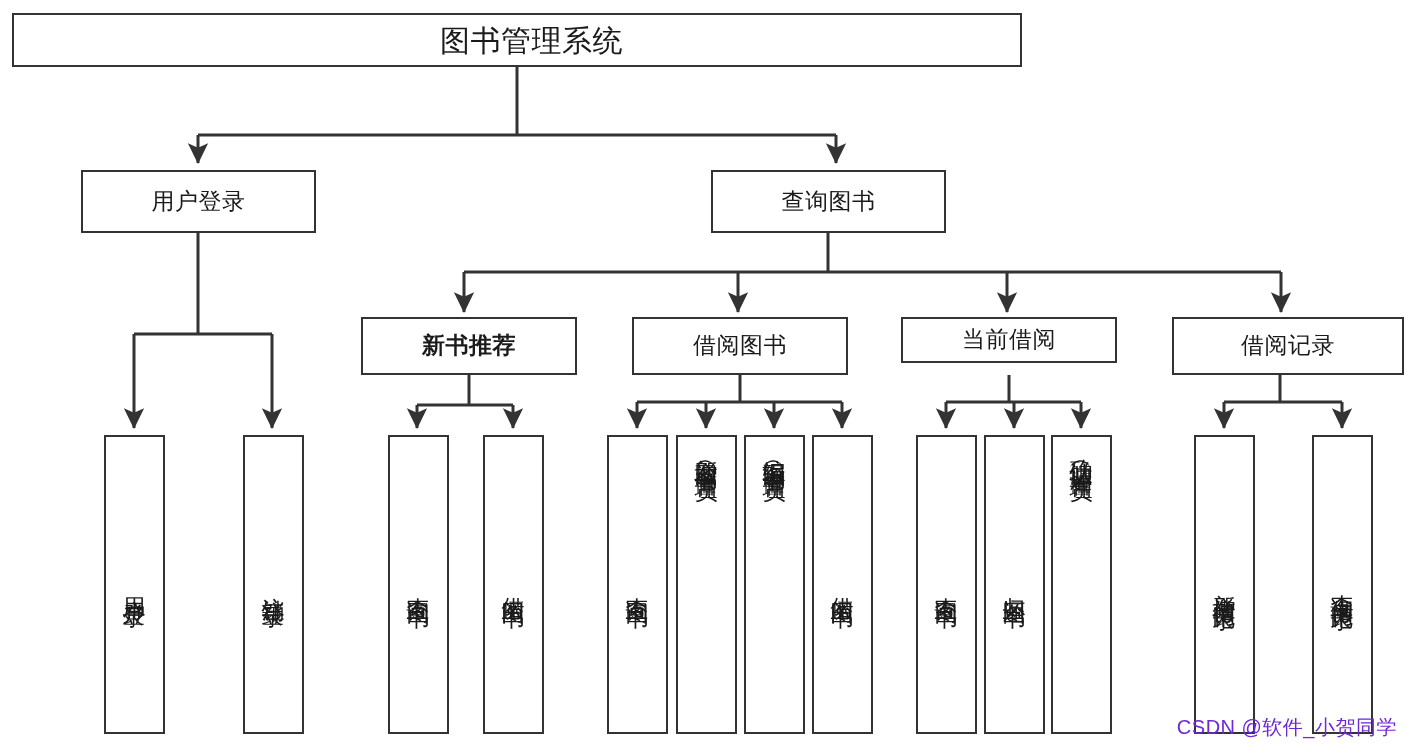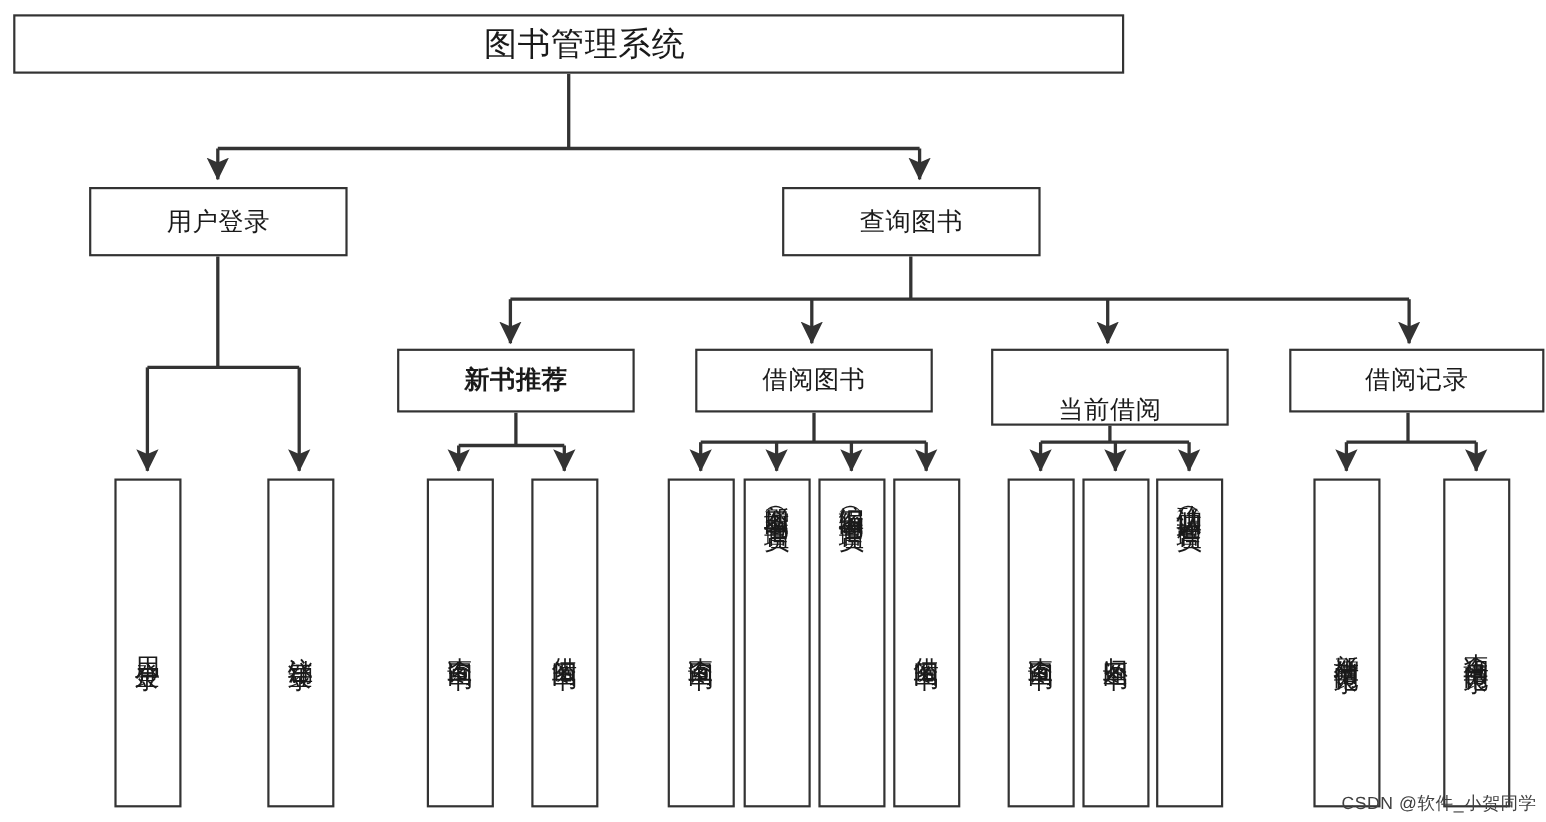--- a/index.html
+++ b/index.html
@@ -65,22 +65,22 @@
     text-orientation: upright;
     font-size: 23px;
     line-height: 1.22;
     letter-spacing: 3px;
     white-space: nowrap;
   }
   #watermark {
     position: absolute;
     right: 8px;
     bottom: 6px;
-    font-size: 16px;
-    color: #404040;
+    font-size: 20px;
+    color: #6d28d9;
     letter-spacing: 0.5px;
     white-space: nowrap;
     user-select: none;
   }
 </style>
 </head>
 <body>
 
 <div id="canvas">
 
@@ -144,21 +144,21 @@
   <div class="node h" style="left:711px; top:170px; width:235px; height:63px;">
     <span class="lbl">查询图书</span>
   </div>
 
   <div class="node h" style="left:361px; top:317px; width:216px; height:58px;font-weight:bold;">
     <span class="lbl">新书推荐</span>
   </div>
   <div class="node h" style="left:632px; top:317px; width:216px; height:58px;">
     <span class="lbl">借阅图书</span>
   </div>
-  <div class="node h" style="left:901px; top:317px; width:216px; height:70px;align-items:flex-end;">
+  <div class="node h" style="left:901px; top:317px; width:216px; height:46px;">
     <span class="lbl">当前借阅</span>
   </div>
   <div class="node h" style="left:1172px; top:317px; width:232px; height:58px;">
     <span class="lbl">借阅记录</span>
   </div>
 
   <div class="node v mid" style="left:104px; top:435px; width:61px; height:299px;">
     <span class="lbl">用户登录</span>
   </div>
   <div class="node v mid" style="left:243px; top:435px; width:61px; height:299px;">

